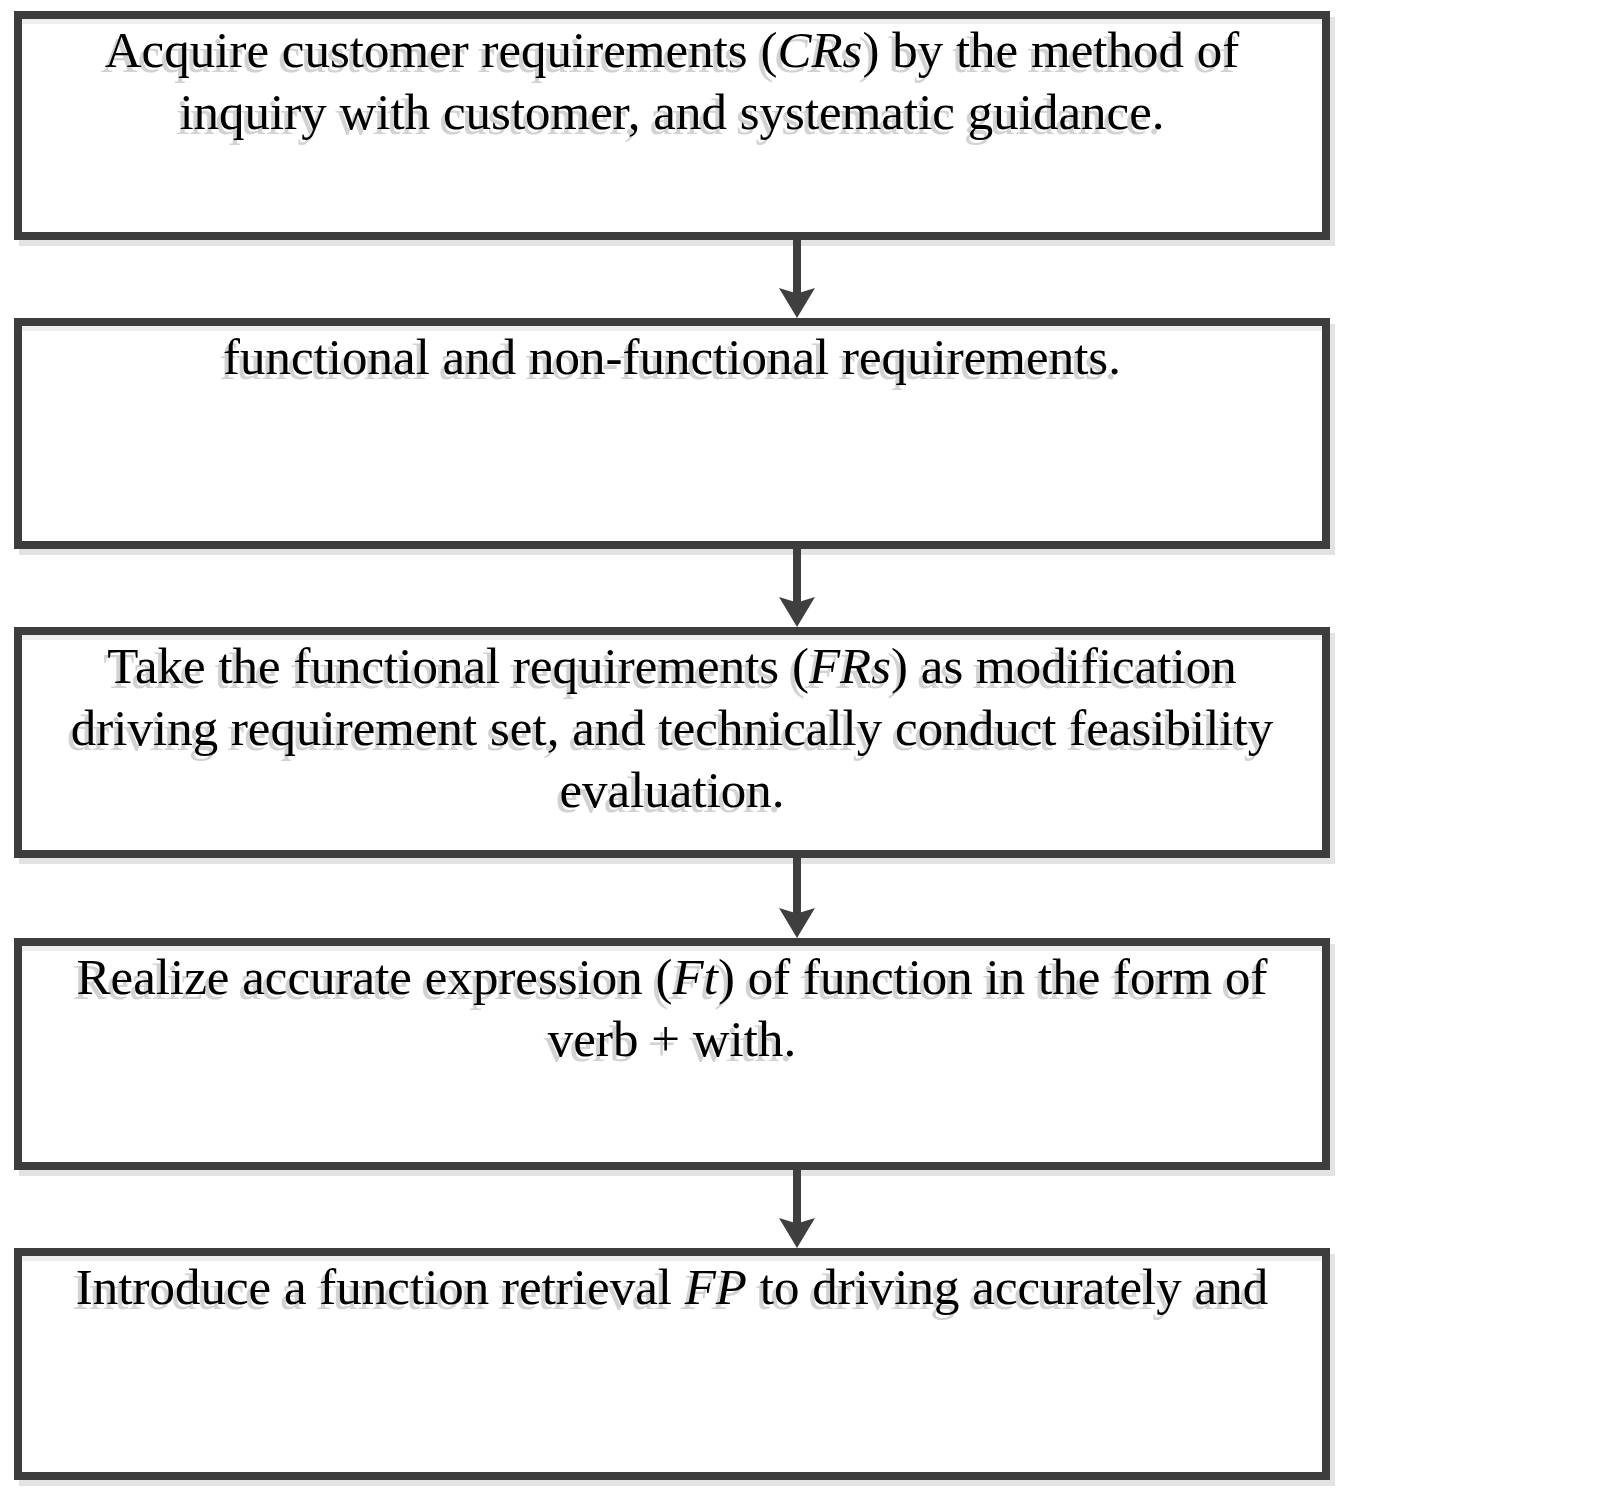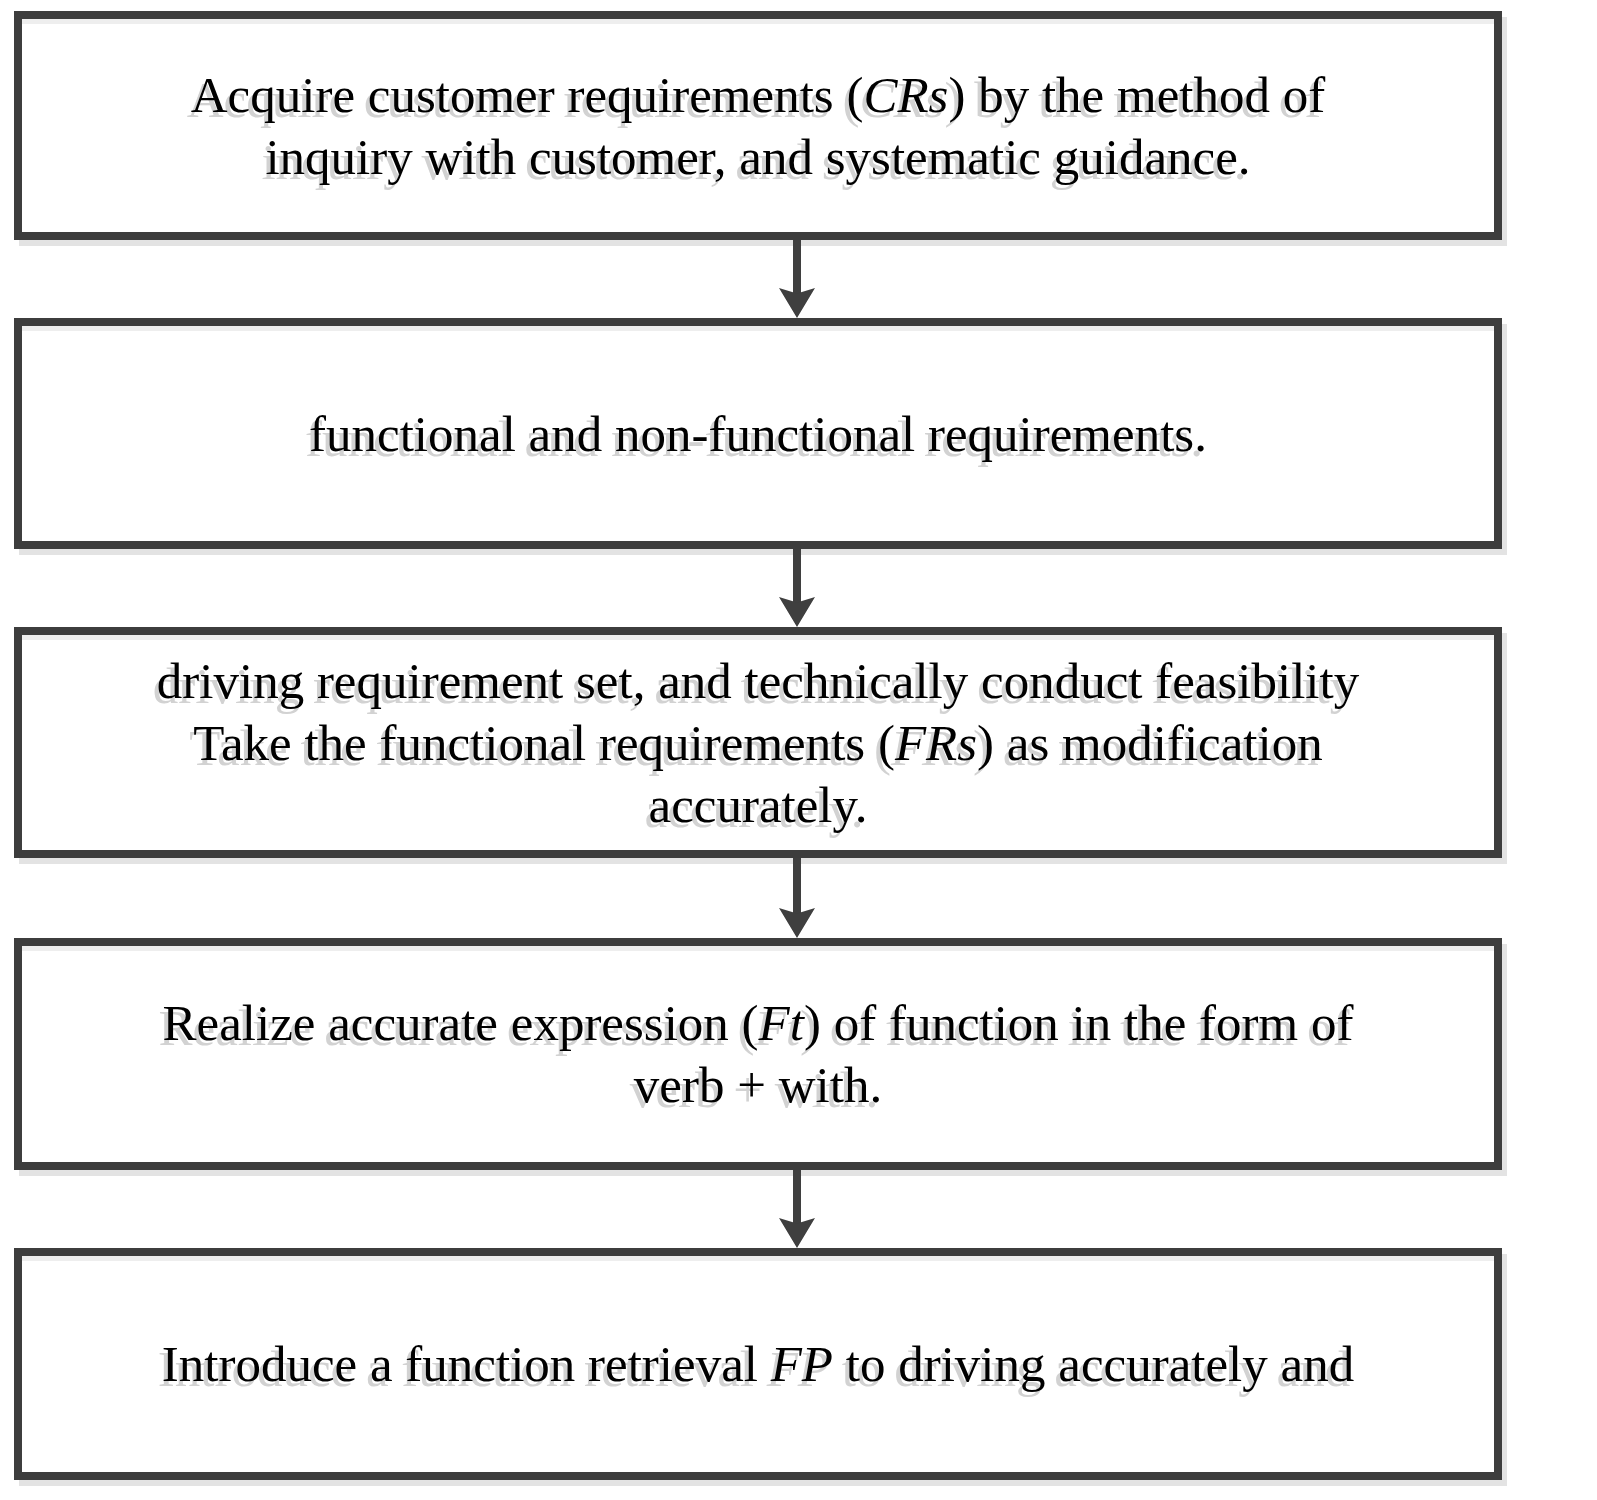--- a/index.html
+++ b/index.html
@@ -17,26 +17,26 @@
     font-family:"Liberation Serif","DejaVu Serif",serif;
     color:var(--text);
   }
   .flow{
     width:1597px;height:1500px;
     padding-top:11px;box-sizing:border-box;
     display:flex;flex-direction:column;align-items:flex-start;
   }
   .box{
     margin-left:14px;
-    width:1488px;
+    width:1316px;
     box-sizing:border-box;
     border:8px solid var(--box-border);
     background:var(--box-fill);
     box-shadow:5px 6px 0 var(--box-shadow), inset 0 5px 0 var(--inner-shadow);
-    display:flex;align-items:center;justify-content:center;
+    display:flex;justify-content:center;
   }
   .b1{height:229px}
   .b2{height:231px}
   .b3{height:231px}
   .b4{height:232px}
   .b5{height:232px}
   .box-text{
     text-align:center;
     font-size:51px;
     line-height:62px;
@@ -89,23 +89,23 @@
       </div>
   </div>
 
   <div class="arrow-slot g2">
     <div class="stem"></div>
     <div class="head"></div>
   </div>
 
   <div class="box b3">
     <div class="box-text">
+        <div class="line"><span>Take the functional requirements (</span><span class="it">FRs</span><span>) as modification</span></div>
         <div class="line"><span>driving requirement set, and technically conduct feasibility</span></div>
-        <div class="line"><span>Take the functional requirements (</span><span class="it">FRs</span><span>) as modification</span></div>
-        <div class="line"><span>accurately.</span></div>
+        <div class="line"><span>evaluation.</span></div>
       </div>
   </div>
 
   <div class="arrow-slot g3">
     <div class="stem"></div>
     <div class="head"></div>
   </div>
 
   <div class="box b4">
     <div class="box-text">

